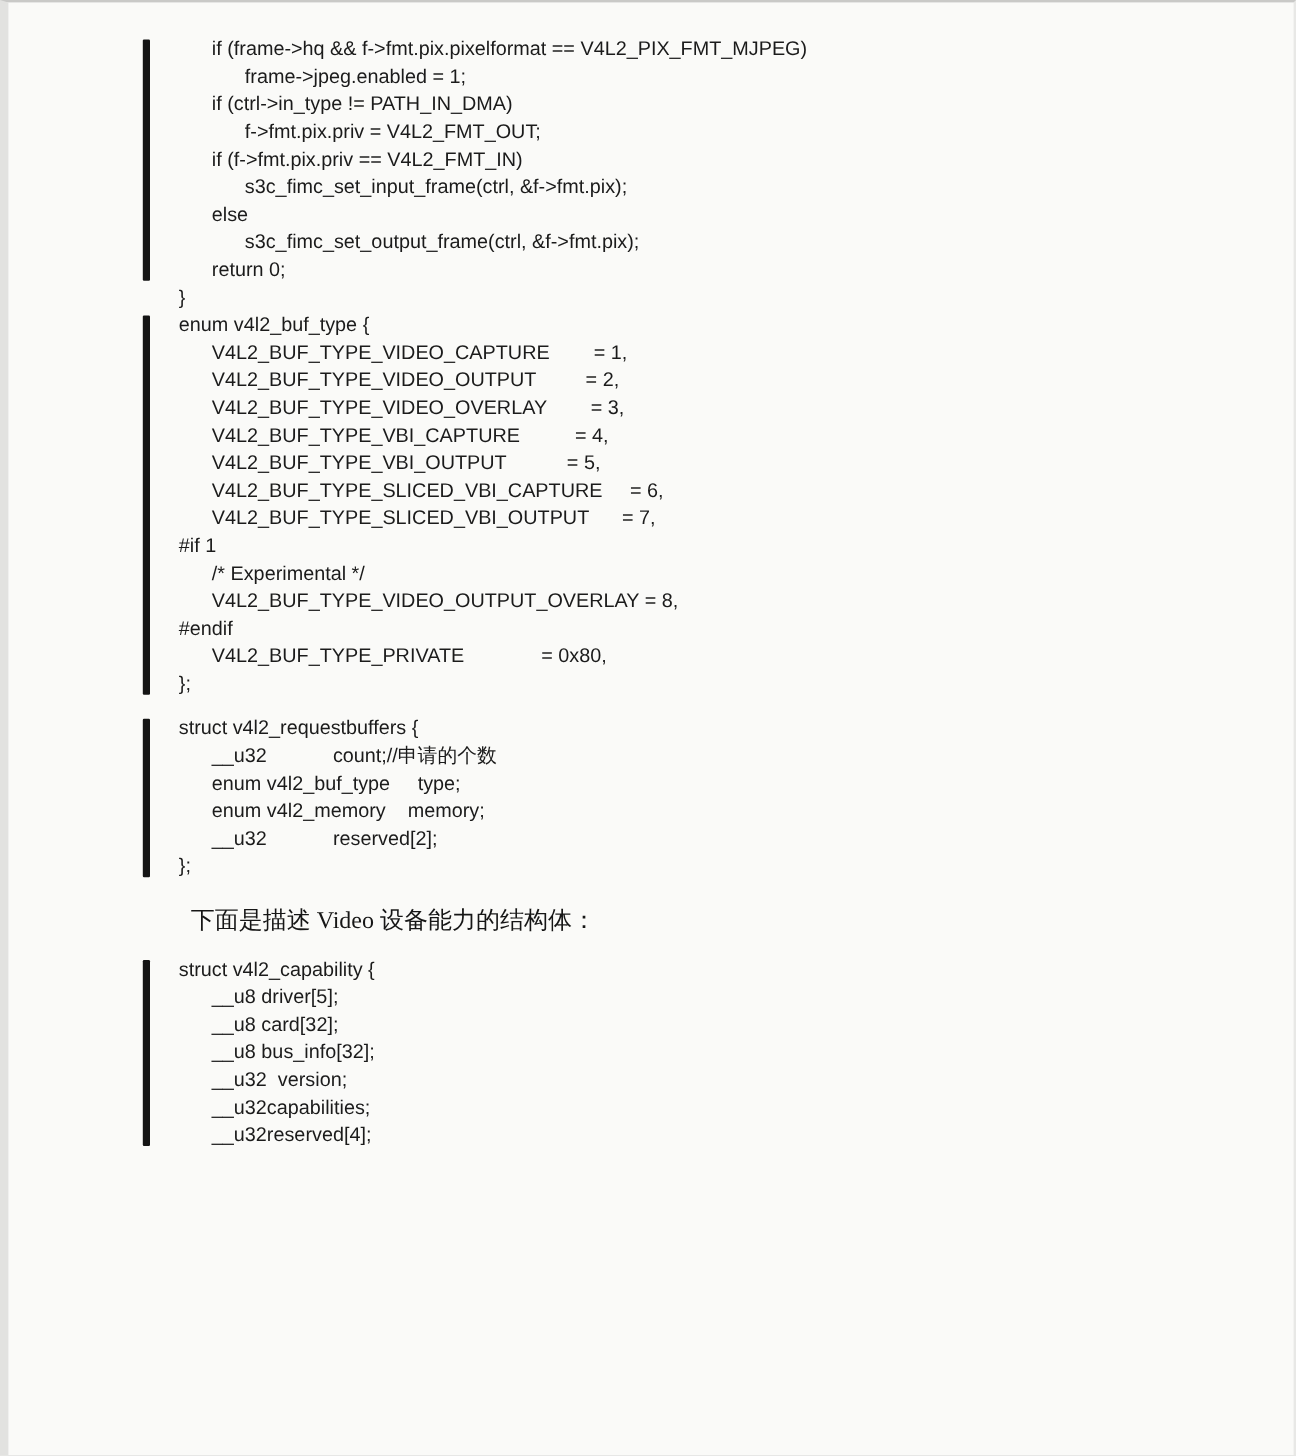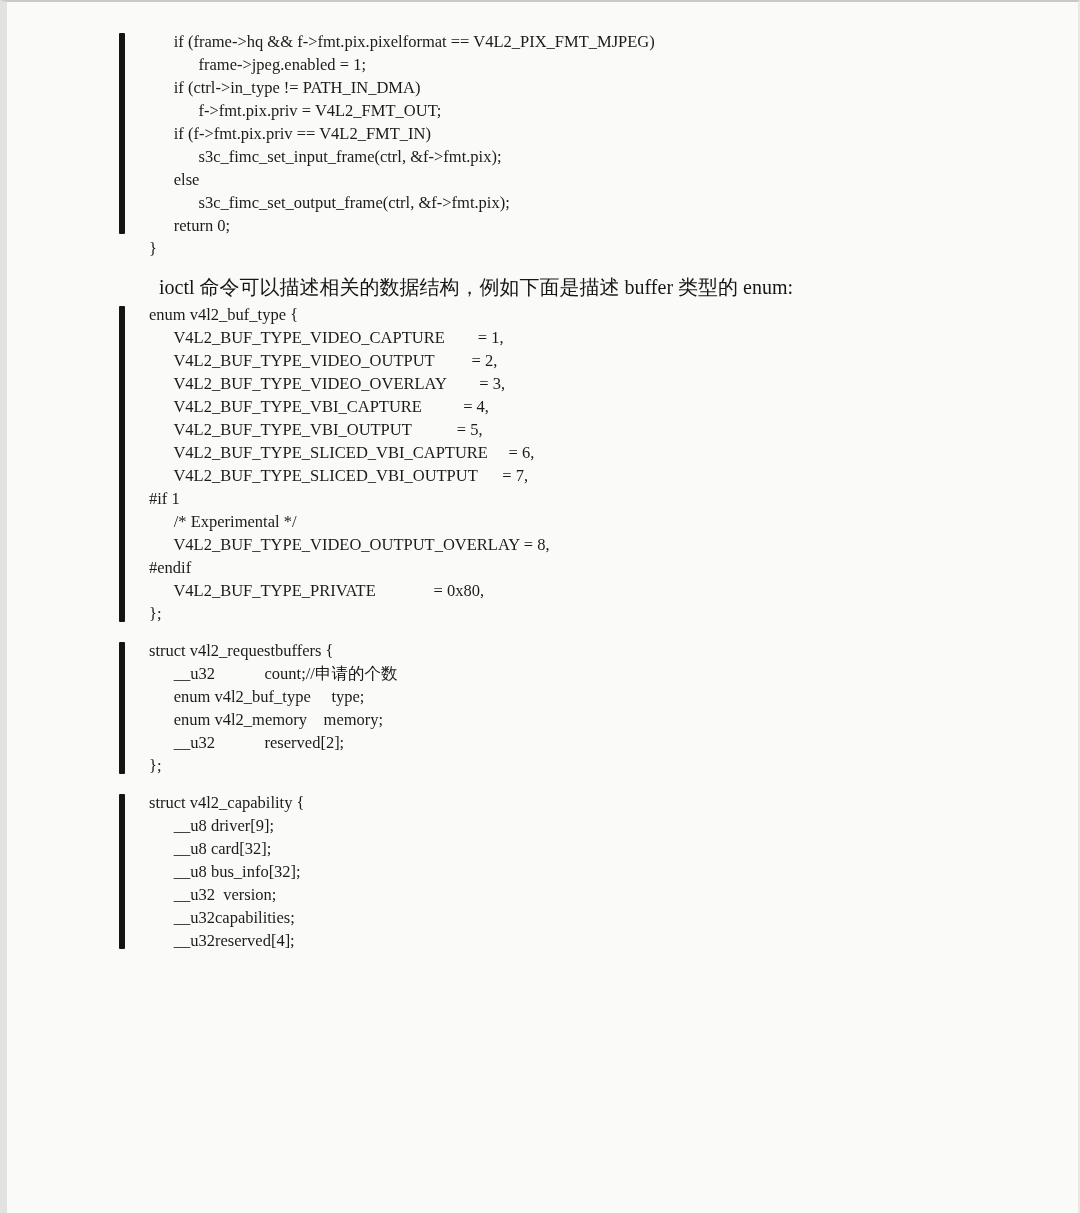--- a/index.html
+++ b/index.html
@@ -30,21 +30,21 @@
     left: 0;
     top: 3px;
     bottom: 3px;
     width: 6px;
     background: #141414;
     border-radius: 1px;
   }
   .codeblock.bar-short .bar { bottom: 26px; }
   .codeblock pre {
     margin: 0;
-    font-family: Liberation Serif, serif;
+    font-family: Liberation Sans, sans-serif;
     font-size: 16.5px;
     line-height: 23px;
     letter-spacing: 0px;
     color: #1b1b1b;
     white-space: pre;
   }
   
   .para {
     font-family: "Liberation Serif", "DejaVu Serif", serif;
     font-size: 20px;
@@ -78,21 +78,20 @@
             f-&gt;fmt.pix.priv = V4L2_FMT_OUT;
       if (f-&gt;fmt.pix.priv == V4L2_FMT_IN)
             s3c_fimc_set_input_frame(ctrl, &amp;f-&gt;fmt.pix);
       else
             s3c_fimc_set_output_frame(ctrl, &amp;f-&gt;fmt.pix);
       return 0;
 }</pre>
     </div>
 
 
-    <p class="para mt-para2">ioctl 命令可以描述相关的数据结构，例如下面是描述 buffer 类型的 enum:</p>
 
     <div class="codeblock mt-block2">
       <div class="bar"></div>
       <pre>enum v4l2_buf_type {
       V4L2_BUF_TYPE_VIDEO_CAPTURE        = 1,
       V4L2_BUF_TYPE_VIDEO_OUTPUT         = 2,
       V4L2_BUF_TYPE_VIDEO_OVERLAY        = 3,
       V4L2_BUF_TYPE_VBI_CAPTURE          = 4,
       V4L2_BUF_TYPE_VBI_OUTPUT           = 5,
       V4L2_BUF_TYPE_SLICED_VBI_CAPTURE     = 6,
@@ -109,25 +108,26 @@
     <div class="codeblock mt-block3">
       <div class="bar"></div>
       <pre>struct v4l2_requestbuffers {
       __u32            count;//申请的个数
       enum v4l2_buf_type     type;
       enum v4l2_memory    memory;
       __u32            reserved[2];
 };</pre>
     </div>
 
+    <p class="para mt-para4">下面是描述 Video 设备能力的结构体：</p>
 
     <div class="codeblock mt-block4">
       <div class="bar"></div>
       <pre>struct v4l2_capability {
-      __u8 driver[9];
+      __u8 driver[5];
       __u8 card[32];
       __u8 bus_info[32];
       __u32  version;
       __u32capabilities;
       __u32reserved[4];</pre>
     </div>
 
   </div>
 </div>
 

